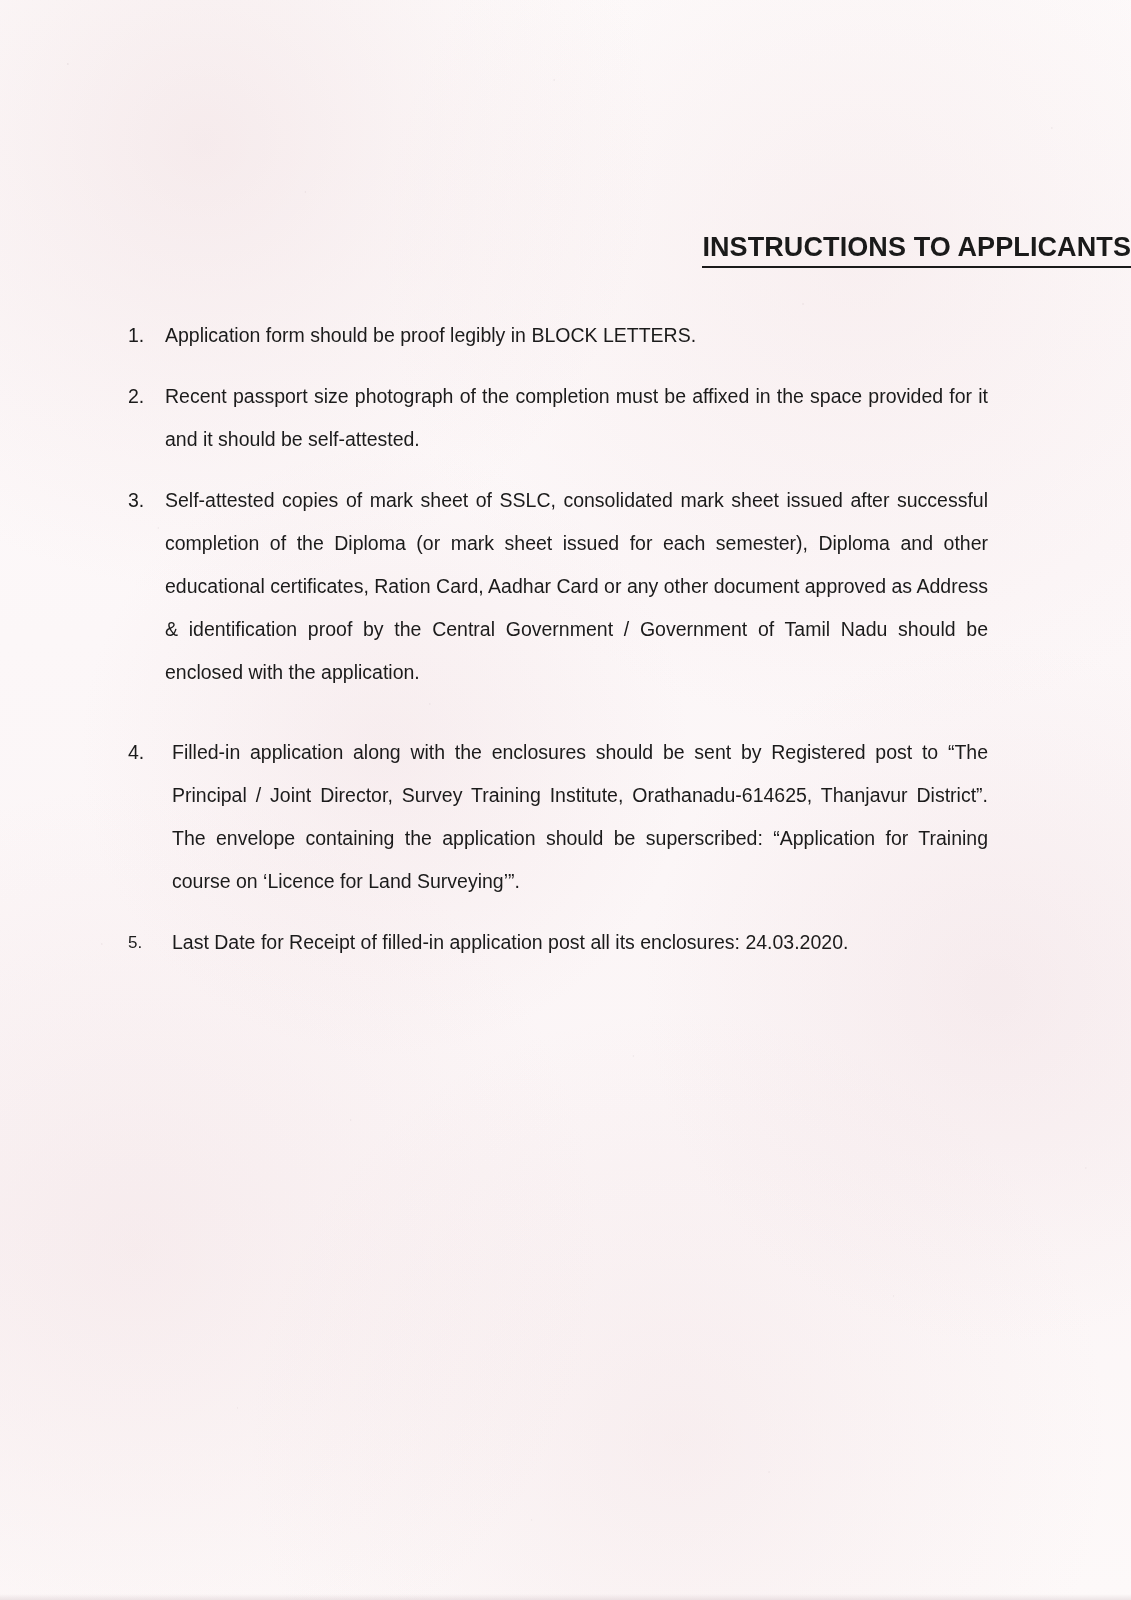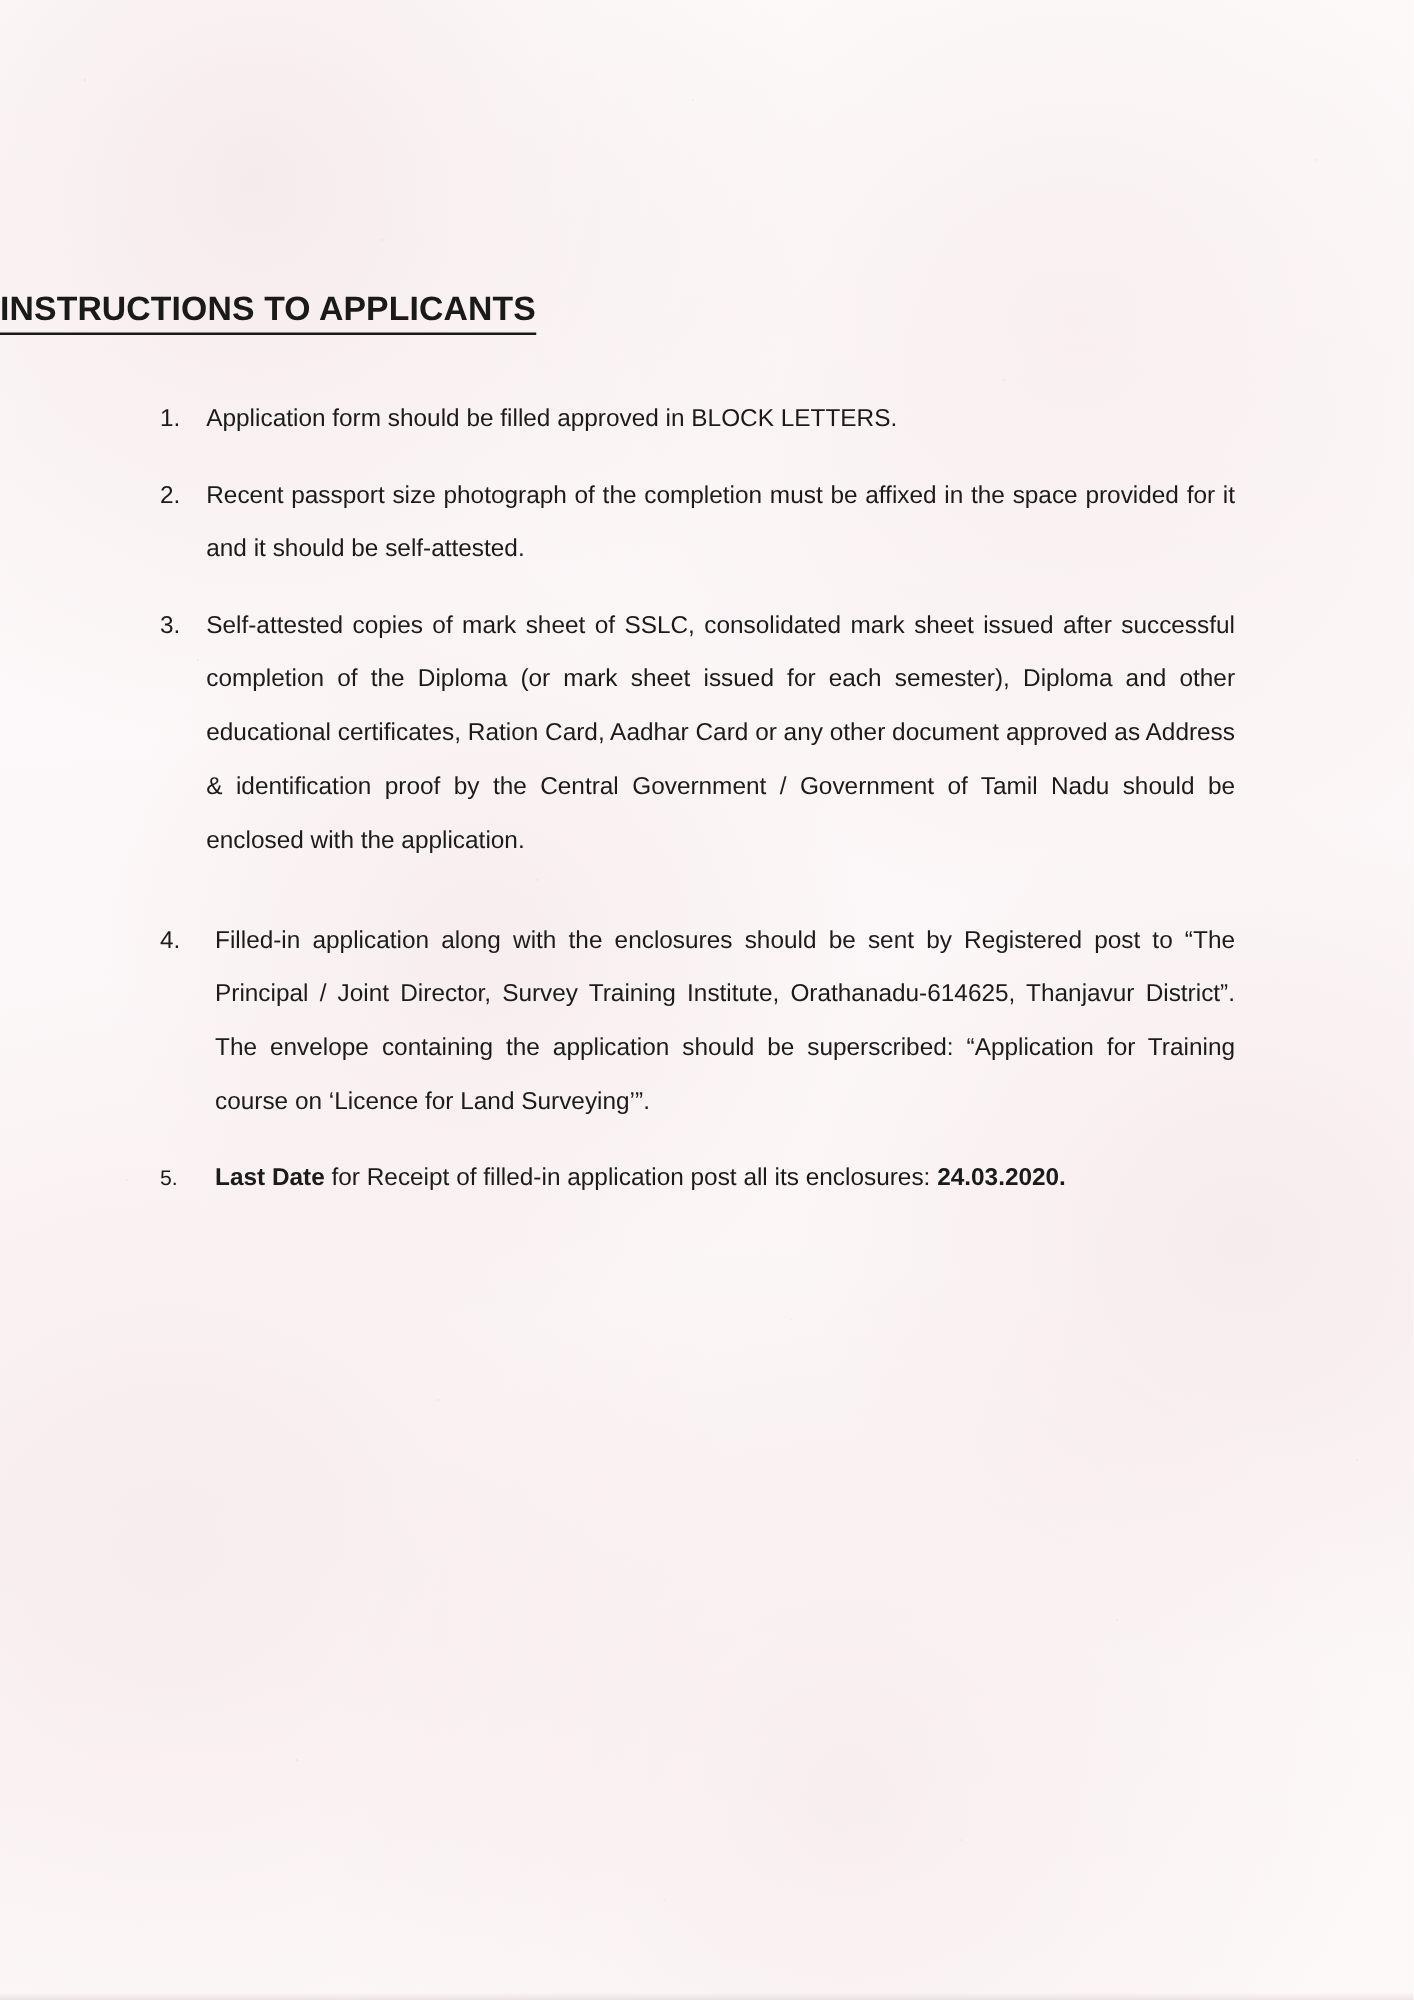--- a/index.html
+++ b/index.html
@@ -66,21 +66,21 @@
     pointer-events: none;
     background: linear-gradient(to bottom, rgba(205,188,192,0) 0%, rgba(198,180,186,0.30) 100%);
   }
 
   
   .doc-title {
     position: absolute;
     top: 232px;
     left: 0;
     width: 1131px;
-    text-align: left;
+    text-align: right;
     font-size: 27px;
     font-weight: bold;
     letter-spacing: 0.1px;
     color: #1a1a1a;
   }
   .doc-title .title-underline {
     display: inline-block;
     border-bottom: 2px solid #1a1a1a;
     padding-bottom: 3px;
   }
@@ -122,41 +122,41 @@
   
   .instr-item.compact {
     text-align: left;
     margin-bottom: 0;
   }
   .instr-item.compact .marker { font-size: 17px; }
 
   
   .instr-item.extra-gap-before { margin-top: 37px; }
 
-  .instr-item b, .instr-item strong { font-weight: bold; }
+  .instr-item b, .instr-item strong { font-weight: normal; }
 
   
   .instr-item .body { display: block; }
 </style>
 </head>
 <body>
 
 <div class="page">
 
   <div class="scan-noise"></div>
 
   <div class="doc-title">
     <span class="title-underline">INSTRUCTIONS TO APPLICANTS</span>
   </div>
 
   <div class="instructions">
 
     <div class="instr-item">
       <span class="marker">1.</span>
-      <span class="body">Application form should be filled approved in BLOCK LETTERS.</span>
+      <span class="body">Application form should be proof legibly in BLOCK LETTERS.</span>
     </div>
 
     <div class="instr-item">
       <span class="marker">2.</span>
       <span class="body">Recent passport size photograph of the completion must be affixed in the space provided for it and it should be self-attested.</span>
     </div>
 
     <div class="instr-item">
       <span class="marker">3.</span>
       <span class="body">Self-attested copies of mark sheet of SSLC, consolidated mark sheet issued after successful completion of the Diploma (or mark sheet issued for each semester), Diploma and other educational certificates, Ration Card, Aadhar Card or any other document approved as Address &amp; identification proof by the Central Government / Government of Tamil Nadu should be enclosed with the application.</span>

